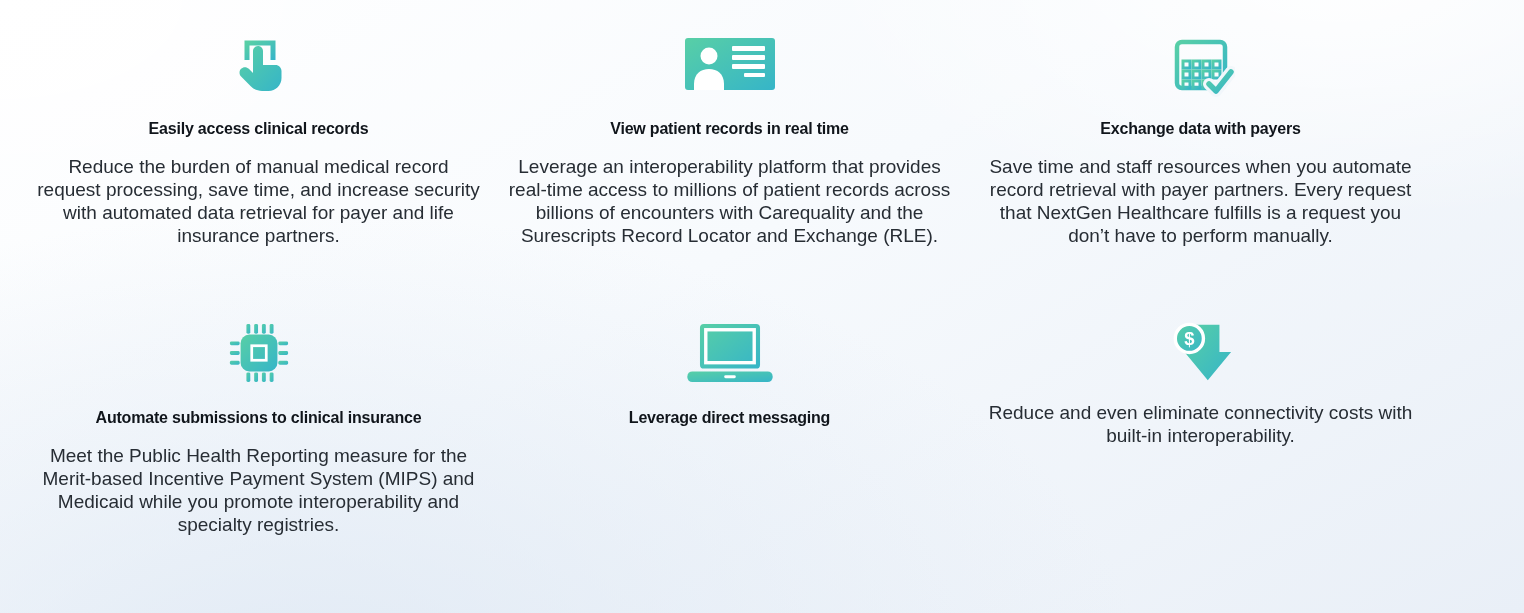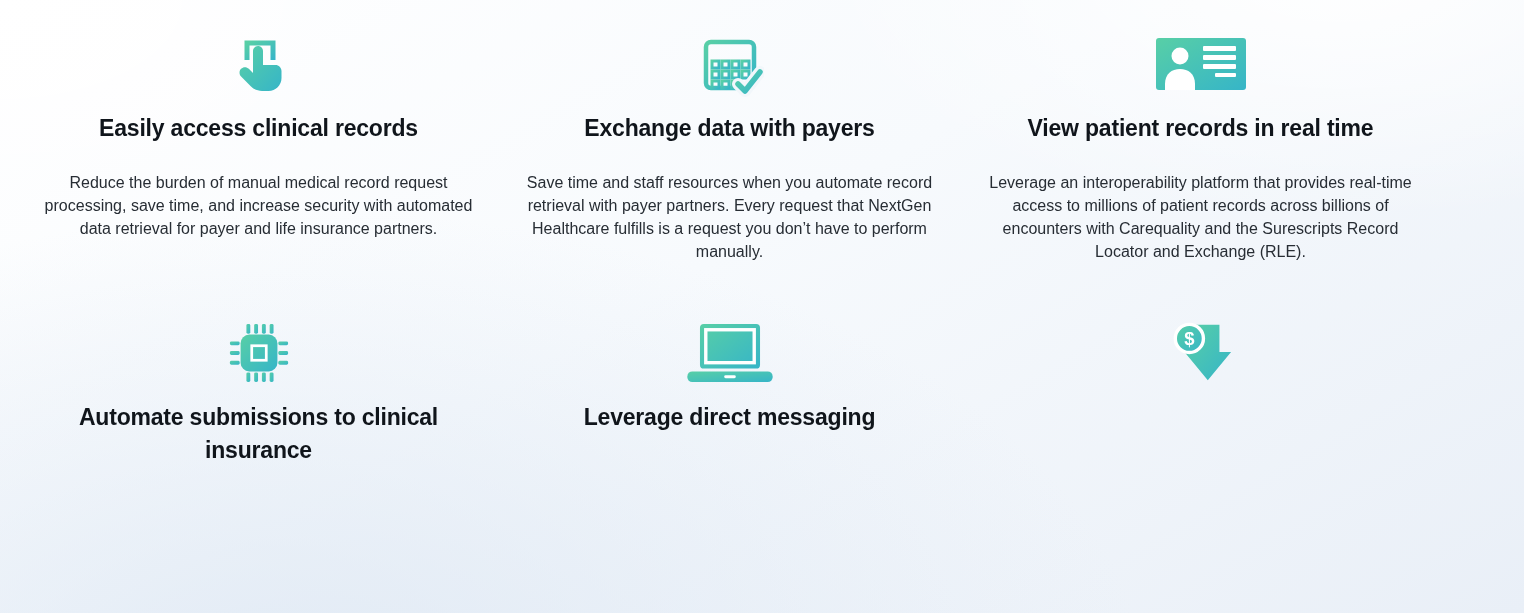--- a/index.html
+++ b/index.html
@@ -36,30 +36,30 @@
   .icon-wrap {
     height: 68px;
     display: flex;
     align-items: center;
     justify-content: center;
     margin-bottom: 14px;
   }
   .card-title {
     margin: 0 0 10px 0;
     max-width: 460px;
-    font-size: 23px;
+    font-size: 16px;
     line-height: 33px;
     font-weight: 700;
     letter-spacing: -0.2px;
     color: #10151b;
   }
   .card-desc {
-    margin: 16px;
+    margin: 0;
     max-width: 444px;
-    font-size: 16px;
+    font-size: 19px;
     line-height: 23px;
     color: #272d34;
   }
   .icon-svg { display: block; }
 </style>
 </head>
 <body>
 
 <div class="canvas">
   <div class="features-grid">
@@ -72,20 +72,42 @@
               <stop offset="0" stop-color="#58cfa6"></stop>
                 <stop offset="1" stop-color="#36b5c8"></stop>
             </linearGradient>
           </defs>
           <path d="M20 28 V11 H46 V28" fill="none" stroke="url(#grad-a)" stroke-width="5"></path>
           <path d="M31 14 c-2.8 0 -5 2.2 -5 5 v22 l-4.2 -4.2 c-2.1 -2.1 -5.6 -2.1 -7.7 0 c-2.1 2.1 -2.1 5.6 0 7.7 L24 54.5 c2.9 2.9 6.9 4.5 11 4.5 h6.5 c7.2 0 13 -5.8 13 -13 v-7 c0 -3.3 -2.7 -6 -6 -6 H36 V19 c0 -2.8 -2.2 -5 -5 -5 z" fill="url(#grad-a)"></path>
         </svg>
       </div>
       <h3 class="card-title">Easily access clinical records</h3>
       <p class="card-desc">Reduce the burden of manual medical record request processing, save time, and increase security with automated data retrieval for payer and life insurance partners.</p>
+    </section>
+
+    <section class="card">
+      <div class="icon-wrap">
+        <svg class="icon-svg" width="90" height="52" viewBox="0 0 90 52">
+          <defs>
+            <linearGradient id="grad-b" x1="0%" y1="0%" x2="100%" y2="100%">
+              <stop offset="0" stop-color="#58cfa6"></stop>
+                <stop offset="1" stop-color="#36b5c8"></stop>
+            </linearGradient>
+          </defs>
+          <rect x="0" y="0" width="90" height="52" rx="3" fill="url(#grad-b)"></rect>
+          <circle cx="24" cy="18" r="8.5" fill="#ffffff"></circle>
+          <path d="M9 46 c0 -10 6.7 -15 15 -15 s15 5 15 15 v6 H9 z" fill="#ffffff"></path>
+          <rect x="47" y="8" width="33" height="5" rx="1" fill="#ffffff"></rect>
+          <rect x="47" y="17" width="33" height="5" rx="1" fill="#ffffff"></rect>
+          <rect x="47" y="26" width="33" height="5" rx="1" fill="#ffffff"></rect>
+          <rect x="59" y="35" width="21" height="4" rx="1" fill="#ffffff"></rect>
+        </svg>
+      </div>
+      <h3 class="card-title">View patient records in real time</h3>
+      <p class="card-desc">Leverage an interoperability platform that provides real-time access to millions of patient records across billions of encounters with Carequality and the Surescripts Record Locator and Exchange (RLE).</p>
     </section>
 
     <section class="card">
       <div class="icon-wrap">
         <svg class="icon-svg" width="68" height="68" viewBox="0 0 68 68">
           <defs>
             <linearGradient id="grad-c" x1="0%" y1="0%" x2="100%" y2="100%">
               <stop offset="0" stop-color="#58cfa6"></stop>
                 <stop offset="1" stop-color="#36b5c8"></stop>
             </linearGradient>
@@ -110,42 +132,20 @@
           <path d="M42 54 L49 61 L64 42" fill="none" stroke="#f2f7fb" stroke-width="12" stroke-linecap="round" stroke-linejoin="round"></path>
           <path d="M42 54 L49 61 L64 42" fill="none" stroke="url(#grad-c)" stroke-width="5.5" stroke-linecap="round" stroke-linejoin="round"></path>
         </svg>
       </div>
       <h3 class="card-title">Exchange data with payers</h3>
       <p class="card-desc">Save time and staff resources when you automate record retrieval with payer partners. Every request that NextGen Healthcare fulfills is a request you don’t have to perform manually.</p>
     </section>
 
     <section class="card">
       <div class="icon-wrap">
-        <svg class="icon-svg" width="90" height="52" viewBox="0 0 90 52">
-          <defs>
-            <linearGradient id="grad-b" x1="0%" y1="0%" x2="100%" y2="100%">
-              <stop offset="0" stop-color="#58cfa6"></stop>
-                <stop offset="1" stop-color="#36b5c8"></stop>
-            </linearGradient>
-          </defs>
-          <rect x="0" y="0" width="90" height="52" rx="3" fill="url(#grad-b)"></rect>
-          <circle cx="24" cy="18" r="8.5" fill="#ffffff"></circle>
-          <path d="M9 46 c0 -10 6.7 -15 15 -15 s15 5 15 15 v6 H9 z" fill="#ffffff"></path>
-          <rect x="47" y="8" width="33" height="5" rx="1" fill="#ffffff"></rect>
-          <rect x="47" y="17" width="33" height="5" rx="1" fill="#ffffff"></rect>
-          <rect x="47" y="26" width="33" height="5" rx="1" fill="#ffffff"></rect>
-          <rect x="59" y="35" width="21" height="4" rx="1" fill="#ffffff"></rect>
-        </svg>
-      </div>
-      <h3 class="card-title">View patient records in real time</h3>
-      <p class="card-desc">Leverage an interoperability platform that provides real-time access to millions of patient records across billions of encounters with Carequality and the Surescripts Record Locator and Exchange (RLE).</p>
-    </section>
-
-    <section class="card">
-      <div class="icon-wrap">
         <svg class="icon-svg" width="62" height="62" viewBox="0 0 64 64">
           <defs>
             <linearGradient id="grad-d" x1="0%" y1="0%" x2="100%" y2="100%">
               <stop offset="0" stop-color="#58cfa6"></stop>
                 <stop offset="1" stop-color="#36b5c8"></stop>
             </linearGradient>
           </defs>
           <g fill="url(#grad-d)">
             <rect x="19" y="2" width="4" height="10" rx="1.5"></rect>
               <rect x="27" y="2" width="4" height="10" rx="1.5"></rect>
@@ -160,20 +160,21 @@
             <rect x="2" y="40" width="10" height="4" rx="1.5"></rect>
             <rect x="52" y="20" width="10" height="4" rx="1.5"></rect>
               <rect x="52" y="30" width="10" height="4" rx="1.5"></rect>
             <rect x="52" y="40" width="10" height="4" rx="1.5"></rect>
             <rect x="13" y="13" width="38" height="38" rx="9"></rect>
           </g>
           <rect x="24.5" y="24.5" width="15" height="15" fill="none" stroke="#ffffff" stroke-width="2.8"></rect>
         </svg>
       </div>
       <h3 class="card-title">Automate submissions to clinical insurance</h3>
+      <p class="card-desc">Meet the Public Health Reporting measure for the Merit-based Incentive Payment System (MIPS) and Medicaid while you promote interoperability and specialty registries.</p>
     </section>
 
     <section class="card">
       <div class="icon-wrap">
         <svg class="icon-svg" width="98" height="62" viewBox="0 0 100 64">
           <defs>
             <linearGradient id="grad-e" x1="0%" y1="0%" x2="100%" y2="100%">
               <stop offset="0" stop-color="#58cfa6"></stop>
                 <stop offset="1" stop-color="#36b5c8"></stop>
             </linearGradient>
@@ -194,16 +195,17 @@
             <linearGradient id="grad-f" x1="0%" y1="0%" x2="100%" y2="100%">
               <stop offset="0" stop-color="#58cfa6"></stop>
                 <stop offset="1" stop-color="#36b5c8"></stop>
             </linearGradient>
           </defs>
           <path d="M27 5 H51 V33 H63 L39 62 L15 33 H27 Z" fill="url(#grad-f)"></path>
           <circle cx="20" cy="19" r="14.5" fill="url(#grad-f)" stroke="#ffffff" stroke-width="3.5"></circle>
           <text x="20" y="26" text-anchor="middle" font-family="Liberation Sans, DejaVu Sans, sans-serif" font-size="19" font-weight="700" fill="#ffffff">$</text>
         </svg>
       </div>
+      <p class="card-desc">Reduce and even eliminate connectivity costs with built-in interoperability.</p>
     </section>
 
   </div>
 </div>
 
 </body></html>

